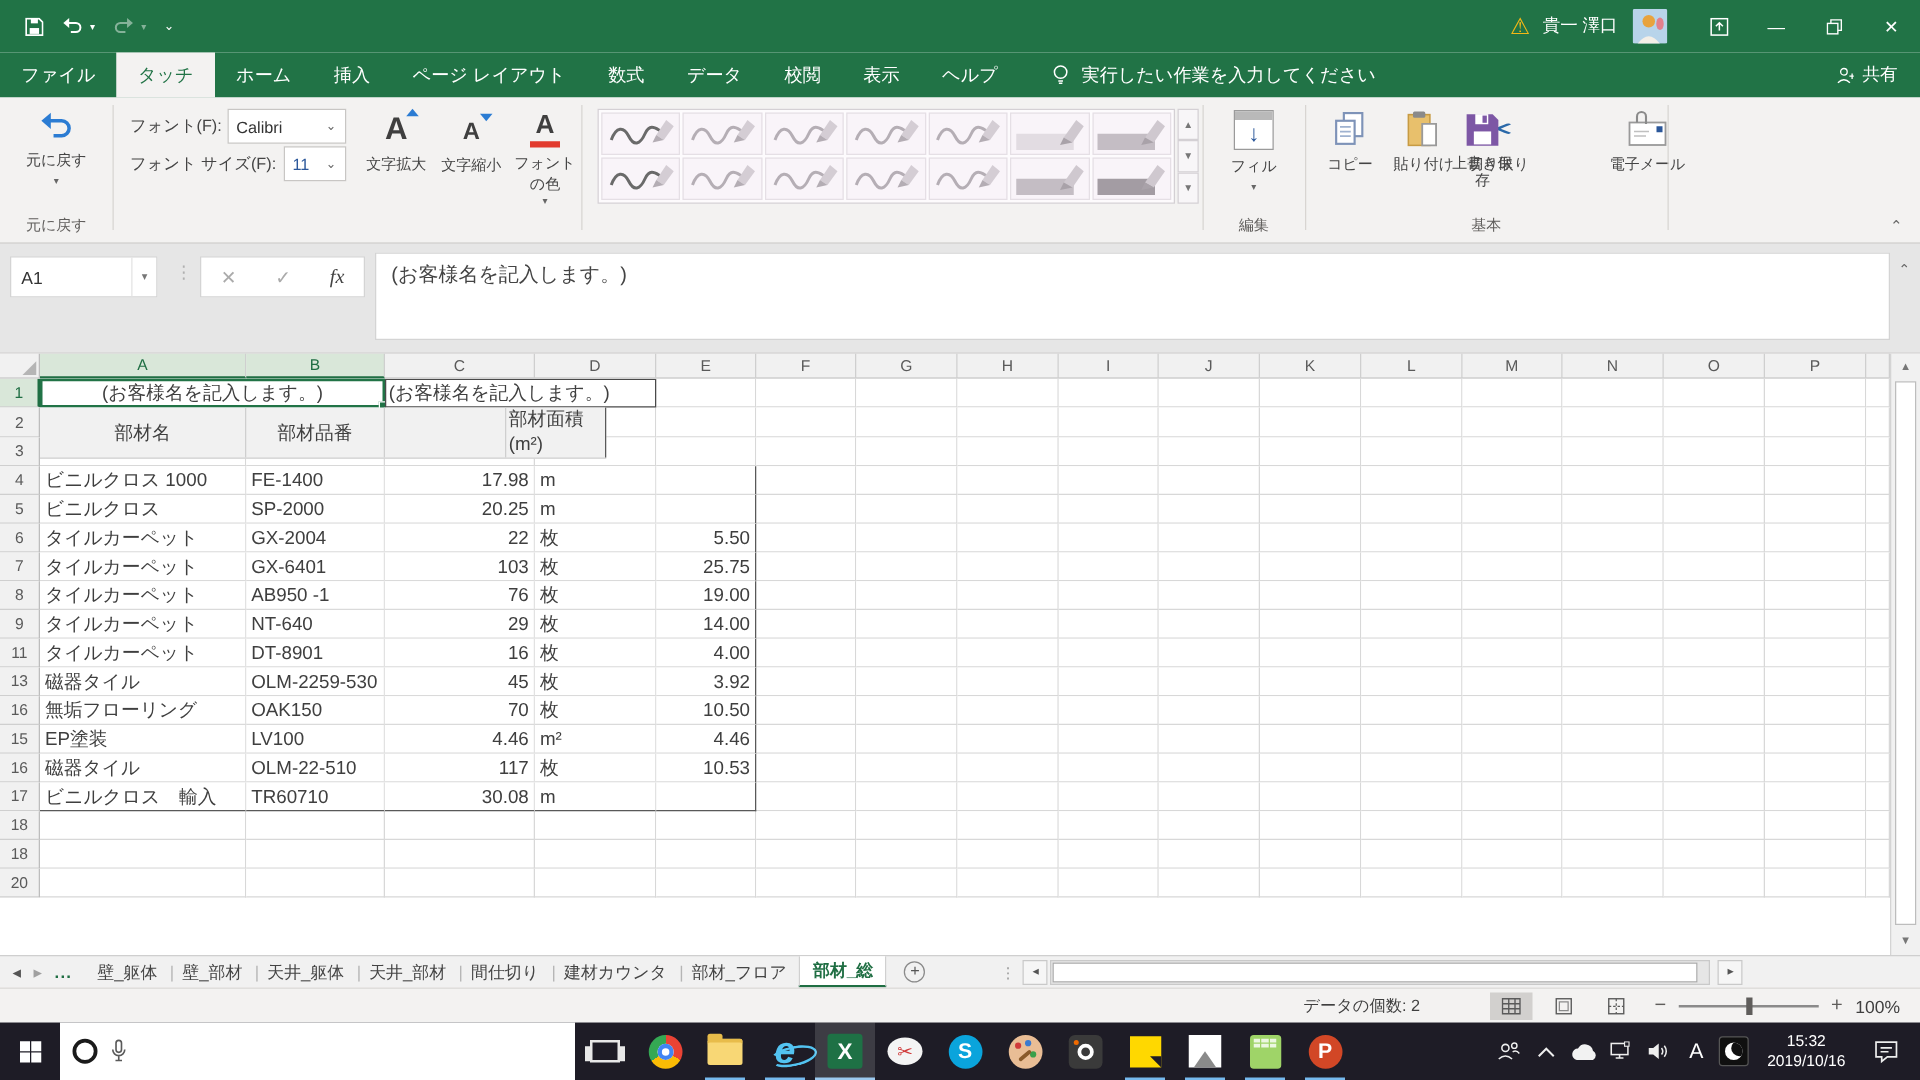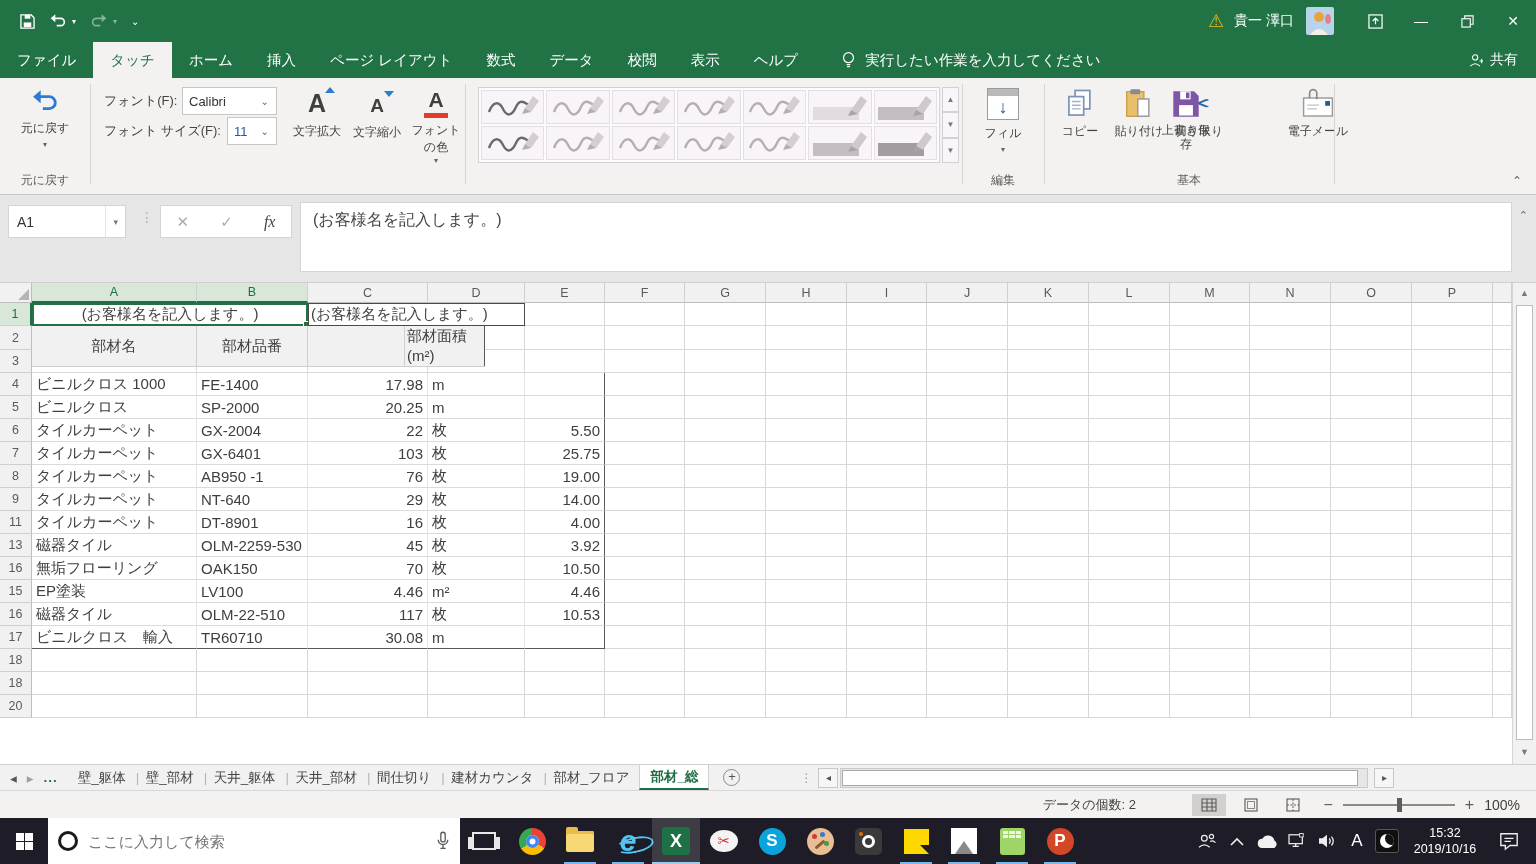--- a/index.html
+++ b/index.html
@@ -1023,21 +1023,20 @@
   <div class="startbtn">
       <span class="winlogo">
         <div></div>
         <div></div>
         <div></div>
         <div></div>
       </span>
     </div>
   <div class="searchbox">
     <span class="cort"></span>
-    <input readonly="" placeholder="ここに入力して検索" style="">
     <span>
         <svg width="14" height="20" viewBox="0 0 16 22">
           <rect x="5.5" y="1" width="5" height="11" rx="2.5" fill="none" stroke="#5a5a5a" stroke-width="1.5"></rect>
           <path d="M2.5 9.5a5.5 5.5 0 0 0 11 0M8 15v4M5 19.5h6" fill="none" stroke="#5a5a5a" stroke-width="1.5"></path>
         </svg>
       </span>
   </div>
   <span id="apps" style="display:flex">
       <div class="appslot">
         <span class="ic-tv"></span>

